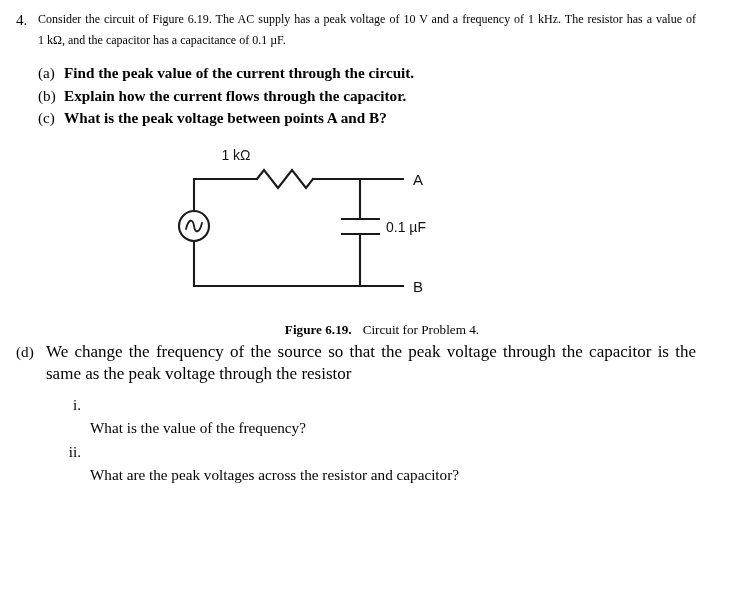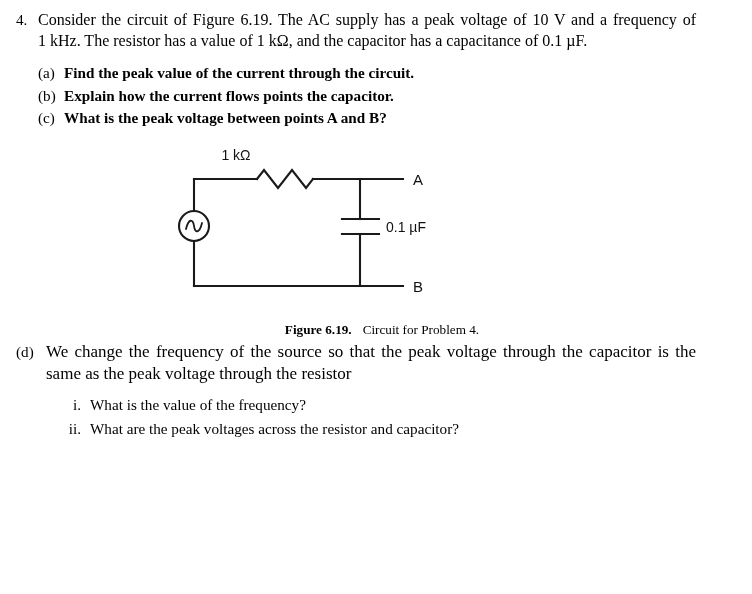--- a/index.html
+++ b/index.html
@@ -30,21 +30,21 @@
   }
   .prob-num {
     width: 22px;
     flex: 0 0 22px;
     font-size: 15.2px;
     line-height: 21px;
     text-align: left;
   }
   .prob-body {
     flex: 1 1 auto;
-    font-size: 16px;
+    font-size: 12px;
     line-height: 21px;
     text-align: justify;
     text-justify: inter-word;
   }
   .nowrap { white-space: nowrap; }
 
   
   .sub-list {
     margin: 11px 0 0 0;
     padding: 0 56px 0 38px;
@@ -122,21 +122,21 @@
     line-height: 22px;
     margin-bottom: 2px;
   }
   .roman-label {
     flex: 0 0 42px;
     width: 42px;
     text-align: right;
     padding-right: 9px;
     box-sizing: border-box;
   }
-  .roman-text { flex: 1 1 auto; }
+  .roman-text { flex: 1 1 auto; margin-top: 23px; }
 
   
   .cir-label {
     font-family: "Liberation Sans", "DejaVu Sans", sans-serif;
     font-size: 14px;
     fill: #111111;
   }
   .cir-node {
     font-family: "Liberation Sans", "DejaVu Sans", sans-serif;
     font-size: 15px;
@@ -155,21 +155,21 @@
     </div>
   </div>
 
   <div class="sub-list">
     <div class="sub-item">
       <div class="sub-label">(a)</div>
       <div class="sub-text">Find the peak value of the current through the circuit.</div>
     </div>
     <div class="sub-item">
       <div class="sub-label">(b)</div>
-      <div class="sub-text">Explain how the current flows points the capacitor.</div>
+      <div class="sub-text">Explain how the current flows through the capacitor.</div>
     </div>
     <div class="sub-item">
       <div class="sub-label">(c)</div>
       <div class="sub-text">What is the peak voltage between points A and B?</div>
     </div>
   </div>
 
   <div id="figure-block">
 
     <svg id="circuit-svg" width="320" height="180" viewBox="0 0 320 180">

